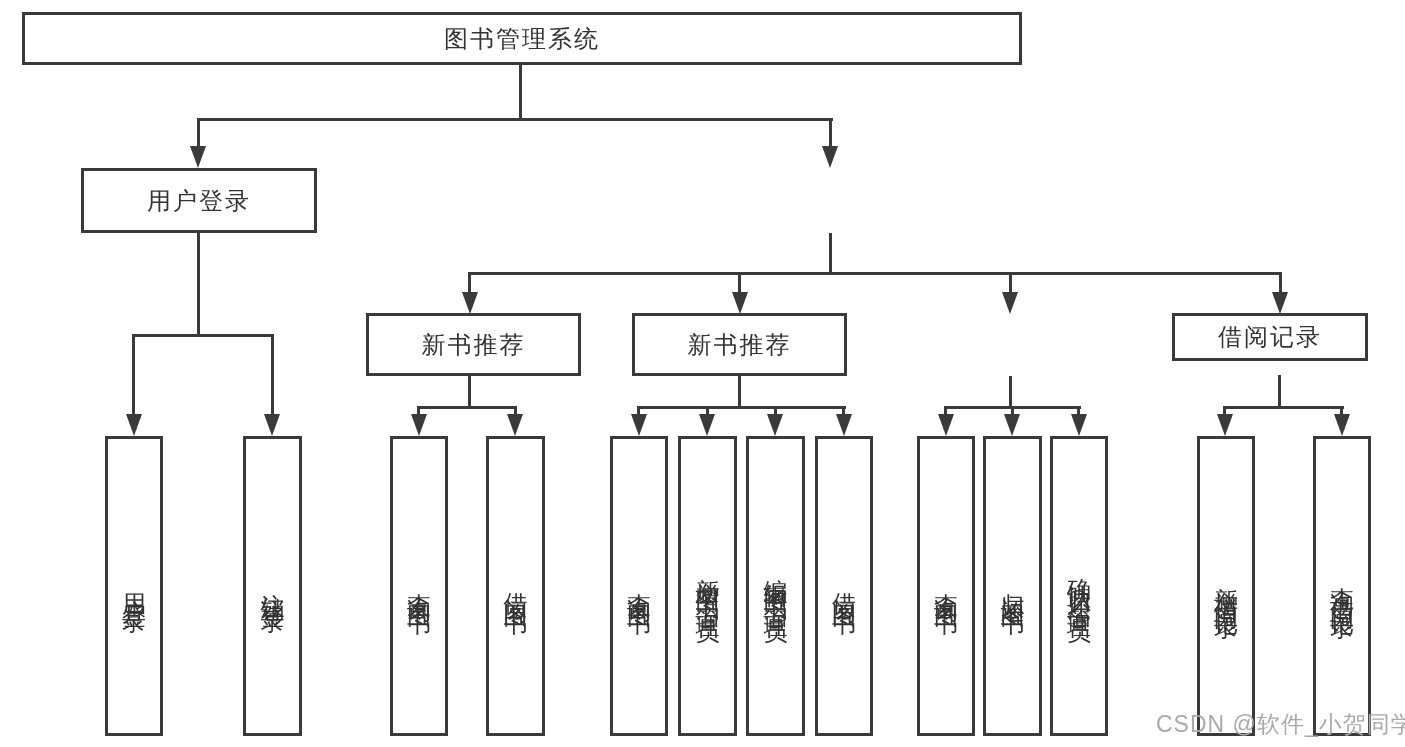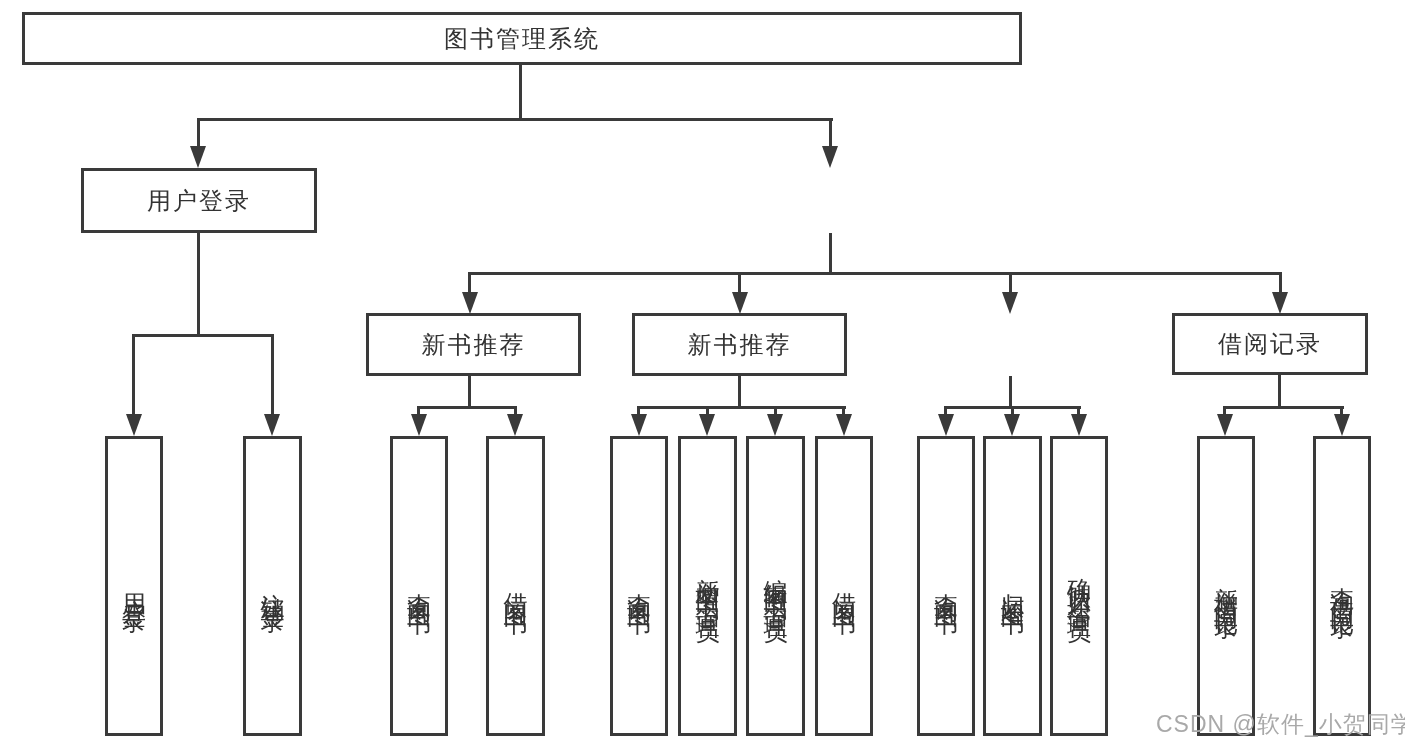--- a/index.html
+++ b/index.html
@@ -41,21 +41,21 @@
   <div class="node" style="left:81px;top:168px;width:236px;height:65px;">
     <span>用户登录</span>
   </div>
 
   <div class="node" style="left:366px;top:313px;width:215px;height:63px;">
     <span>新书推荐</span>
   </div>
   <div class="node" style="left:632px;top:313px;width:215px;height:63px;">
     <span>新书推荐</span>
   </div>
-  <div class="node" style="left:1172px;top:313px;width:196px;height:62px;">
+  <div class="node" style="left:1172px;top:313px;width:196px;height:48px;">
     <span>借阅记录</span>
   </div>
 
   <div class="node vnode" style="left:105px;top:436px;width:58px;height:300px;">
     <span class="vtext">用户登录</span>
   </div>
   <div class="node vnode" style="left:243px;top:436px;width:59px;height:300px;">
     <span class="vtext">注销登录</span>
   </div>
 

